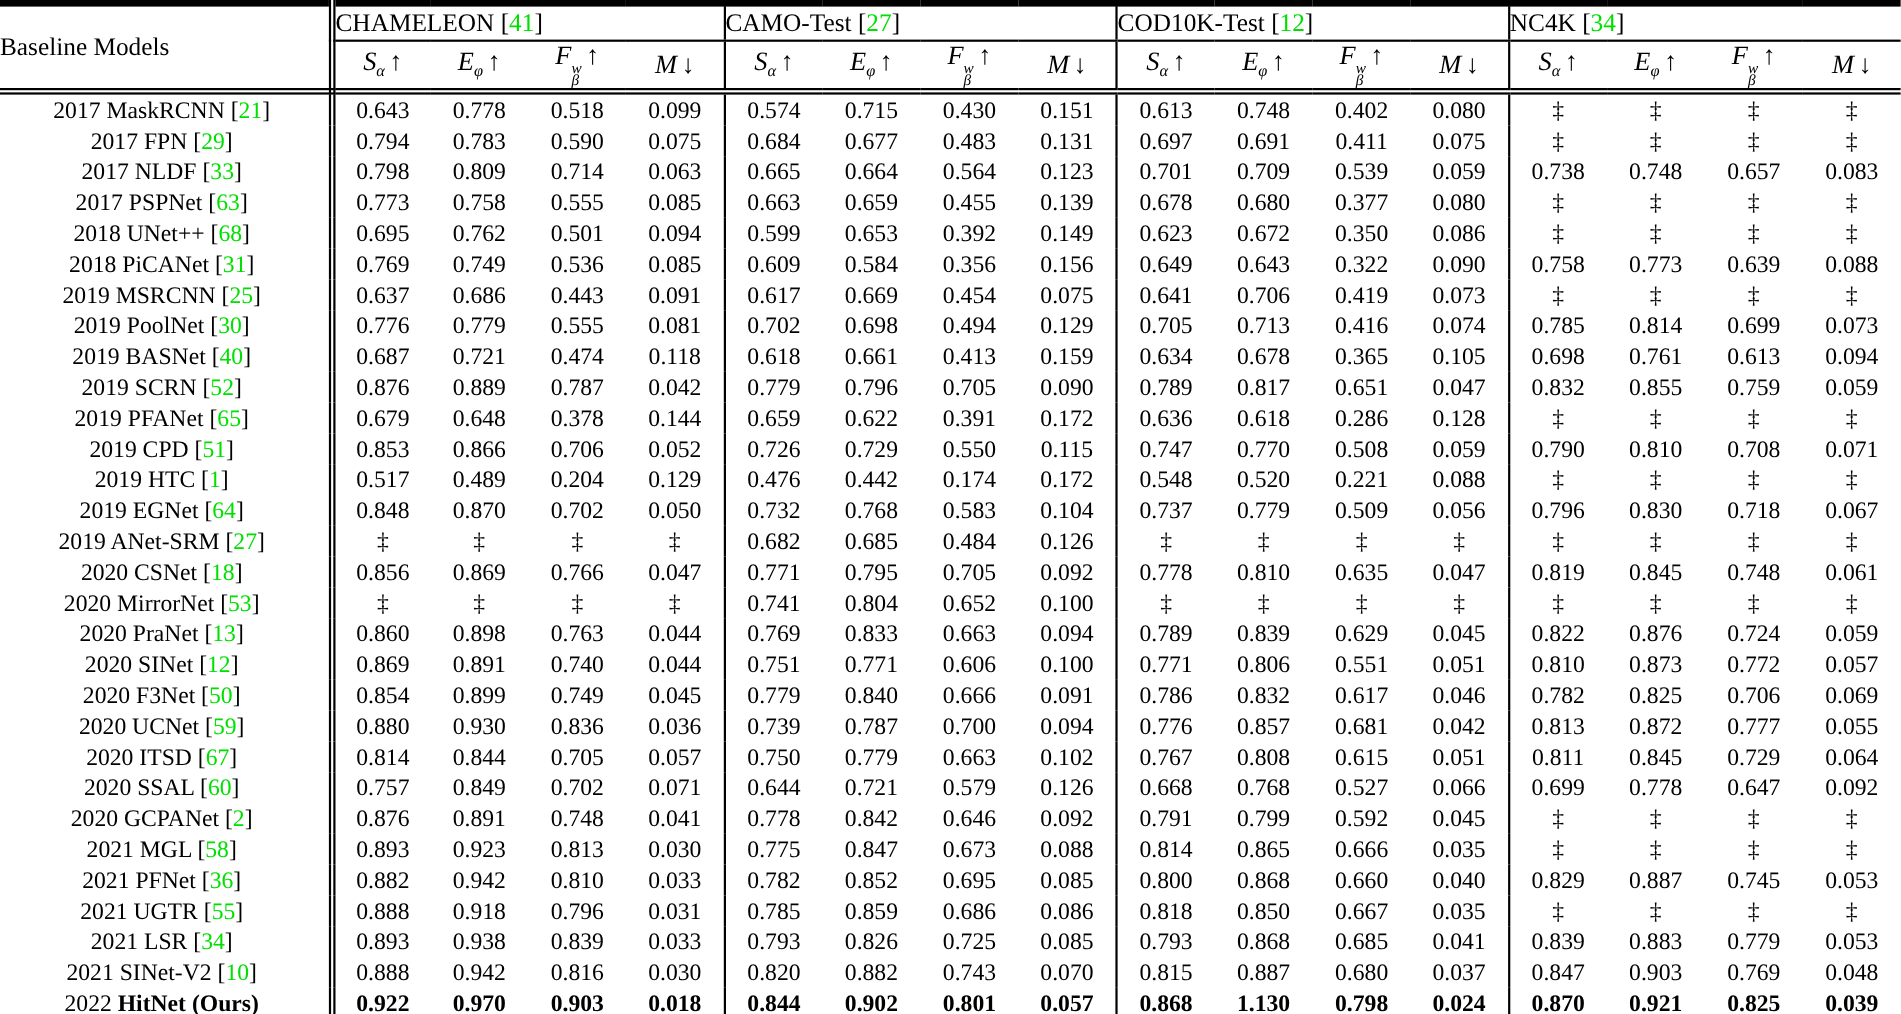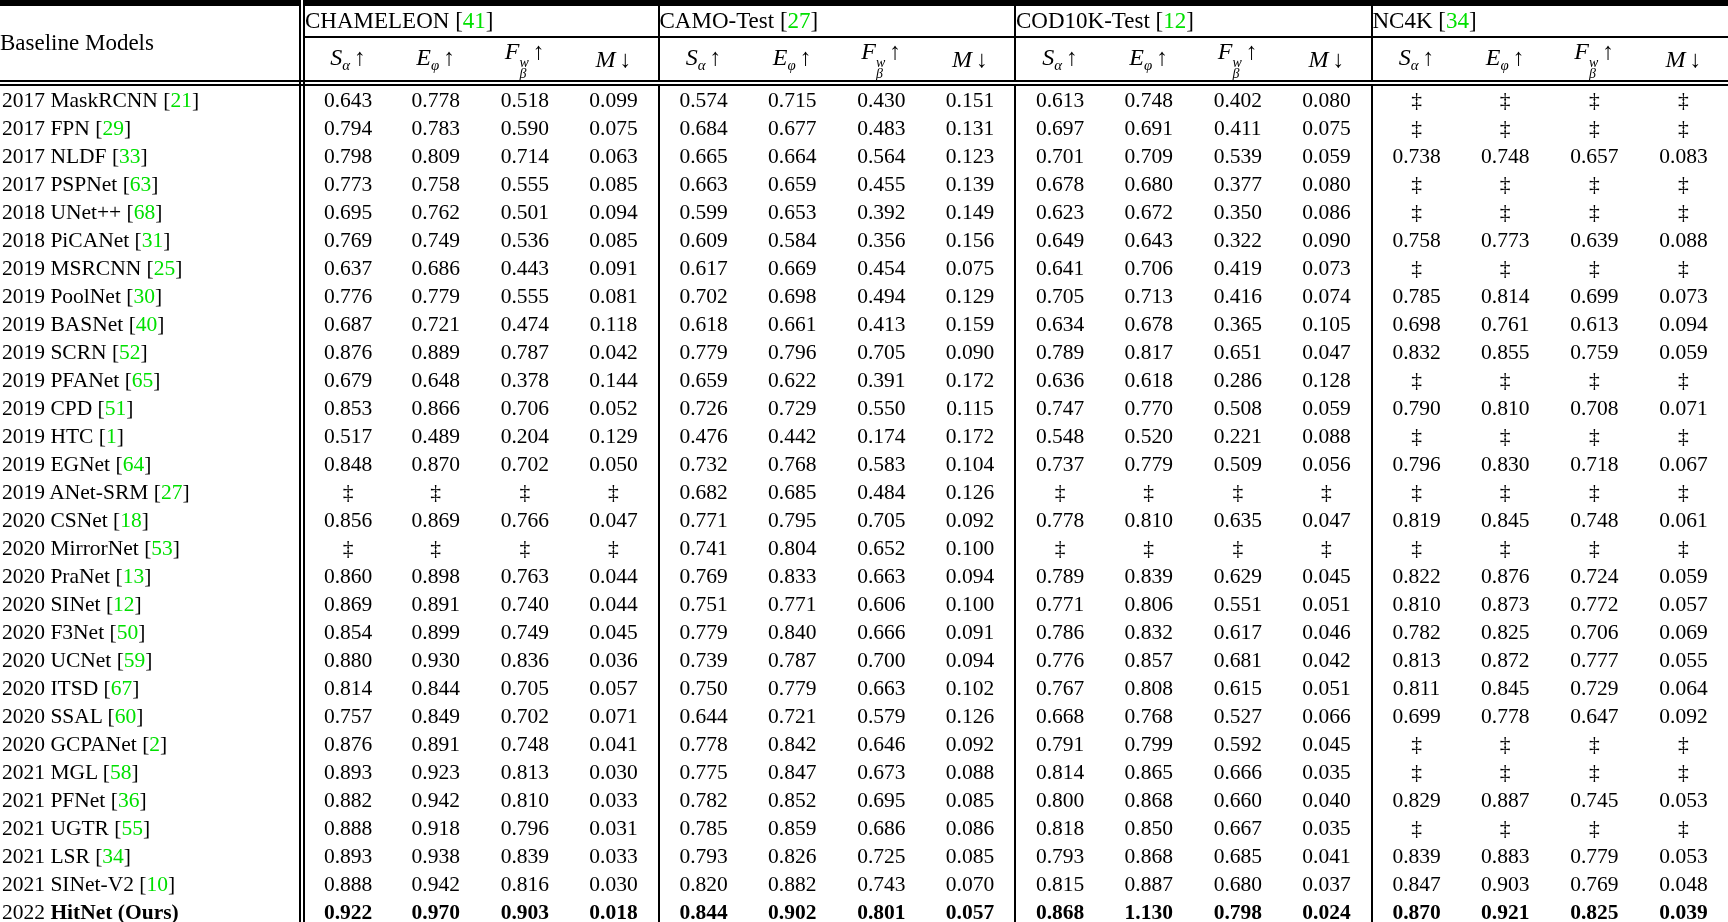--- a/index.html
+++ b/index.html
@@ -11,21 +11,21 @@
   .ds-head{font-size:23px;border-bottom:2px solid #000;height:30px;text-align:left;}
   .corner{font-size:23px;text-align:left;vertical-align:middle;
           border-right:6px double #000;border-bottom:6px double #000;}
   .metric-head{font-size:24px;height:34px;border-bottom:6px double #000;text-align:center;}
   .mi{font-style:italic;}
   .msub{font-size:0.62em;font-style:italic;vertical-align:-0.35em;}
   .mstack{display:inline-flex;flex-direction:column;align-items:flex-start;
           font-size:0.58em;line-height:0.85;vertical-align:-0.55em;font-style:italic;}
   .arrow{font-style:normal;padding-left:4px;}
   tbody td{font-size:21.5px;text-align:center;height:28px;line-height:1;padding:0 2px;}
-  td.model-cell{text-align:left;padding-right:7px;border-right:6px double #000;white-space:nowrap;}
+  td.model-cell{text-align:center;padding-right:7px;border-right:6px double #000;white-space:nowrap;}
   .group-start{border-left:2px solid #000;}
   .ref{color:#00E000;}
   .ul{text-underline-offset:3px;text-decoration-thickness:1.5px;}
   .b{font-weight:bold;}
 </style>
 </head>
 <body>
 
 <table class="paper-table">
   <colgroup>

